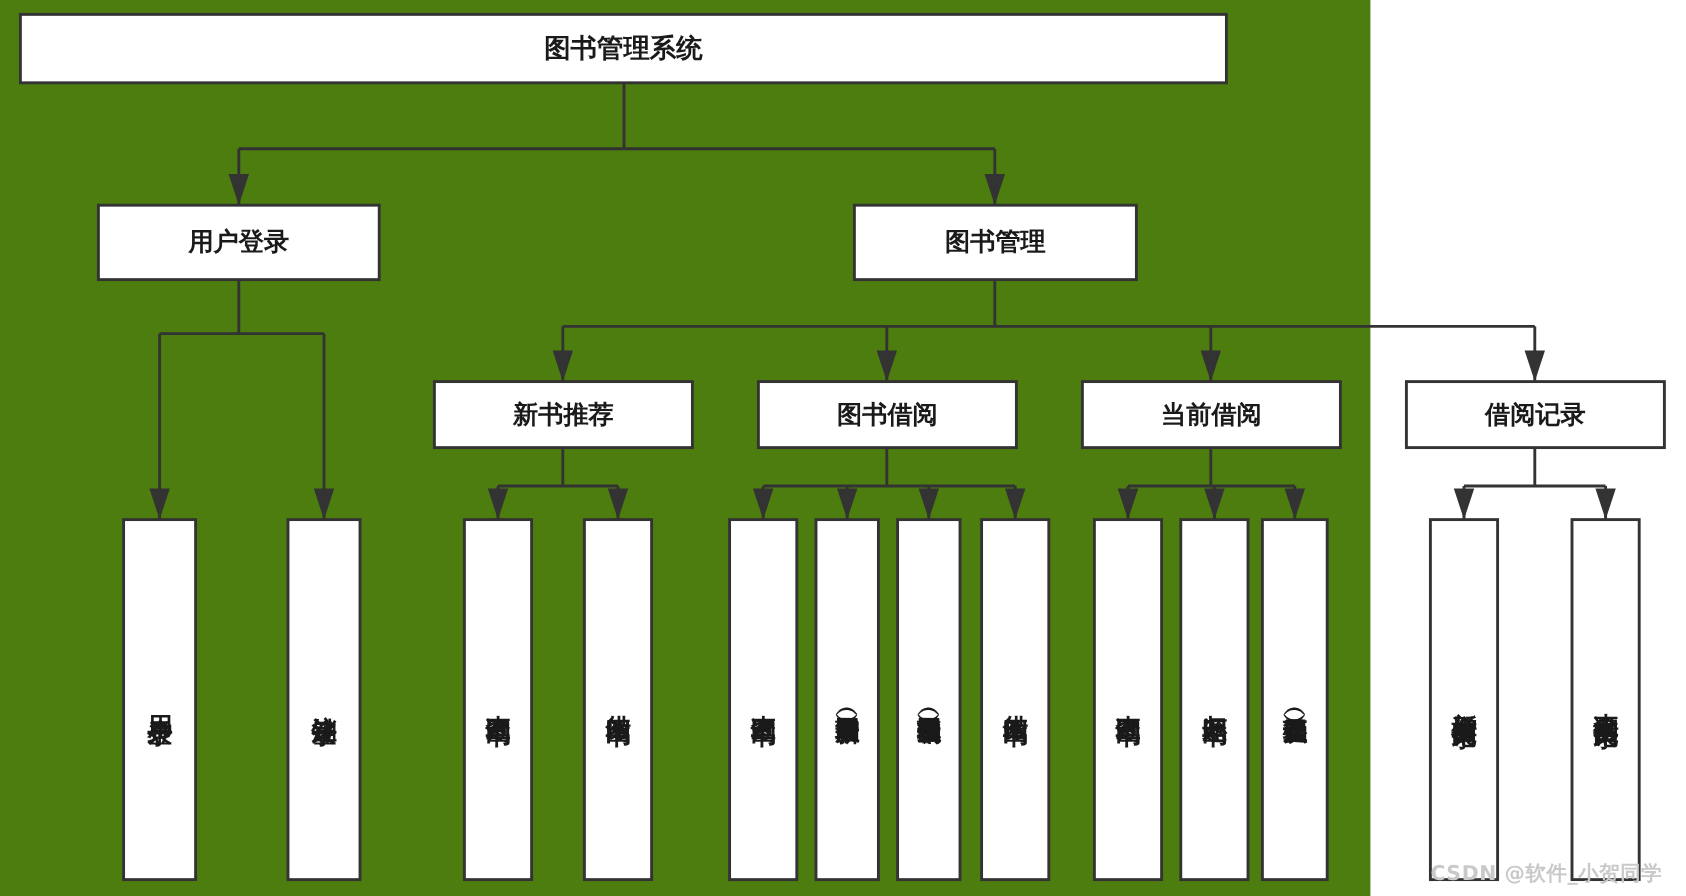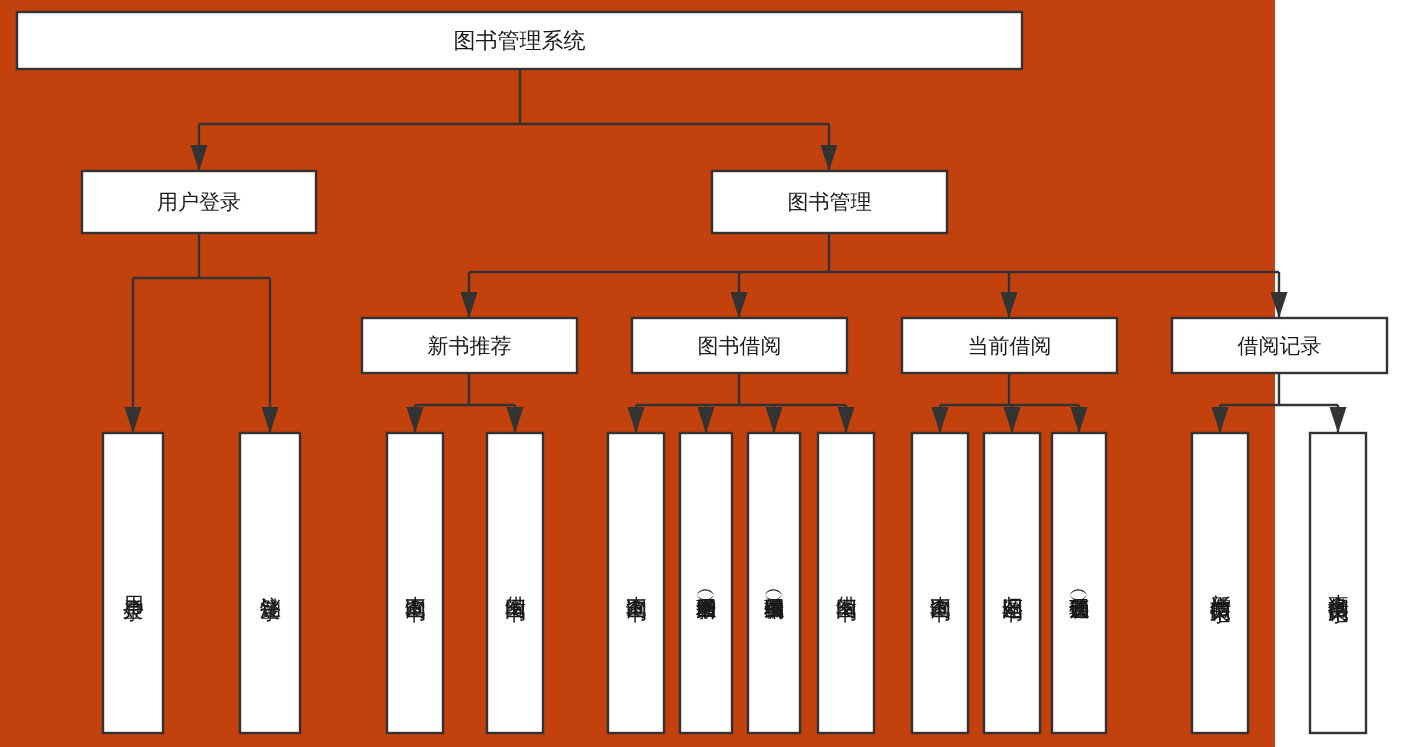--- a/index.html
+++ b/index.html
@@ -10,23 +10,24 @@
   }
   body {
     font-family: "DejaVu Sans", "Liberation Sans", sans-serif;
     width: 1405px;
     height: 747px;
     overflow: hidden;
     position: relative;
   }
   #diagram-root {
     position: relative;
-    width: 1275px;
+    width: 1142px;
     height: 747px;
-    background: #c2410c;
+    background: #4d7c0f;
+    font-weight: bold;
   }
   svg.diagram-svg {
     position: absolute;
     left: 0;
     top: 0;
     width: 1405px;
     height: 747px;
     display: block;
   }
   .node-box {
@@ -212,14 +213,15 @@
         <div class="vlabel-text" style="font-size: 20px; letter-spacing: 0px;">确认归还（管理员）</div>
       </div>
       <div class="vlabel-wrap" style="left: 1192px; top: 433px; width: 56px; height: 300px;">
         <div class="vlabel-text">新增借阅记录</div>
       </div>
       <div class="vlabel-wrap" style="left: 1310px; top: 433px; width: 56px; height: 300px;">
         <div class="vlabel-text">查询借阅记录</div>
       </div>
     </div>
 
+  <div class="watermark" id="watermark" style="left: 1192px; top: 716px;">CSDN @软件_小贺同学</div>
 
 </div>
 
 </body></html>

